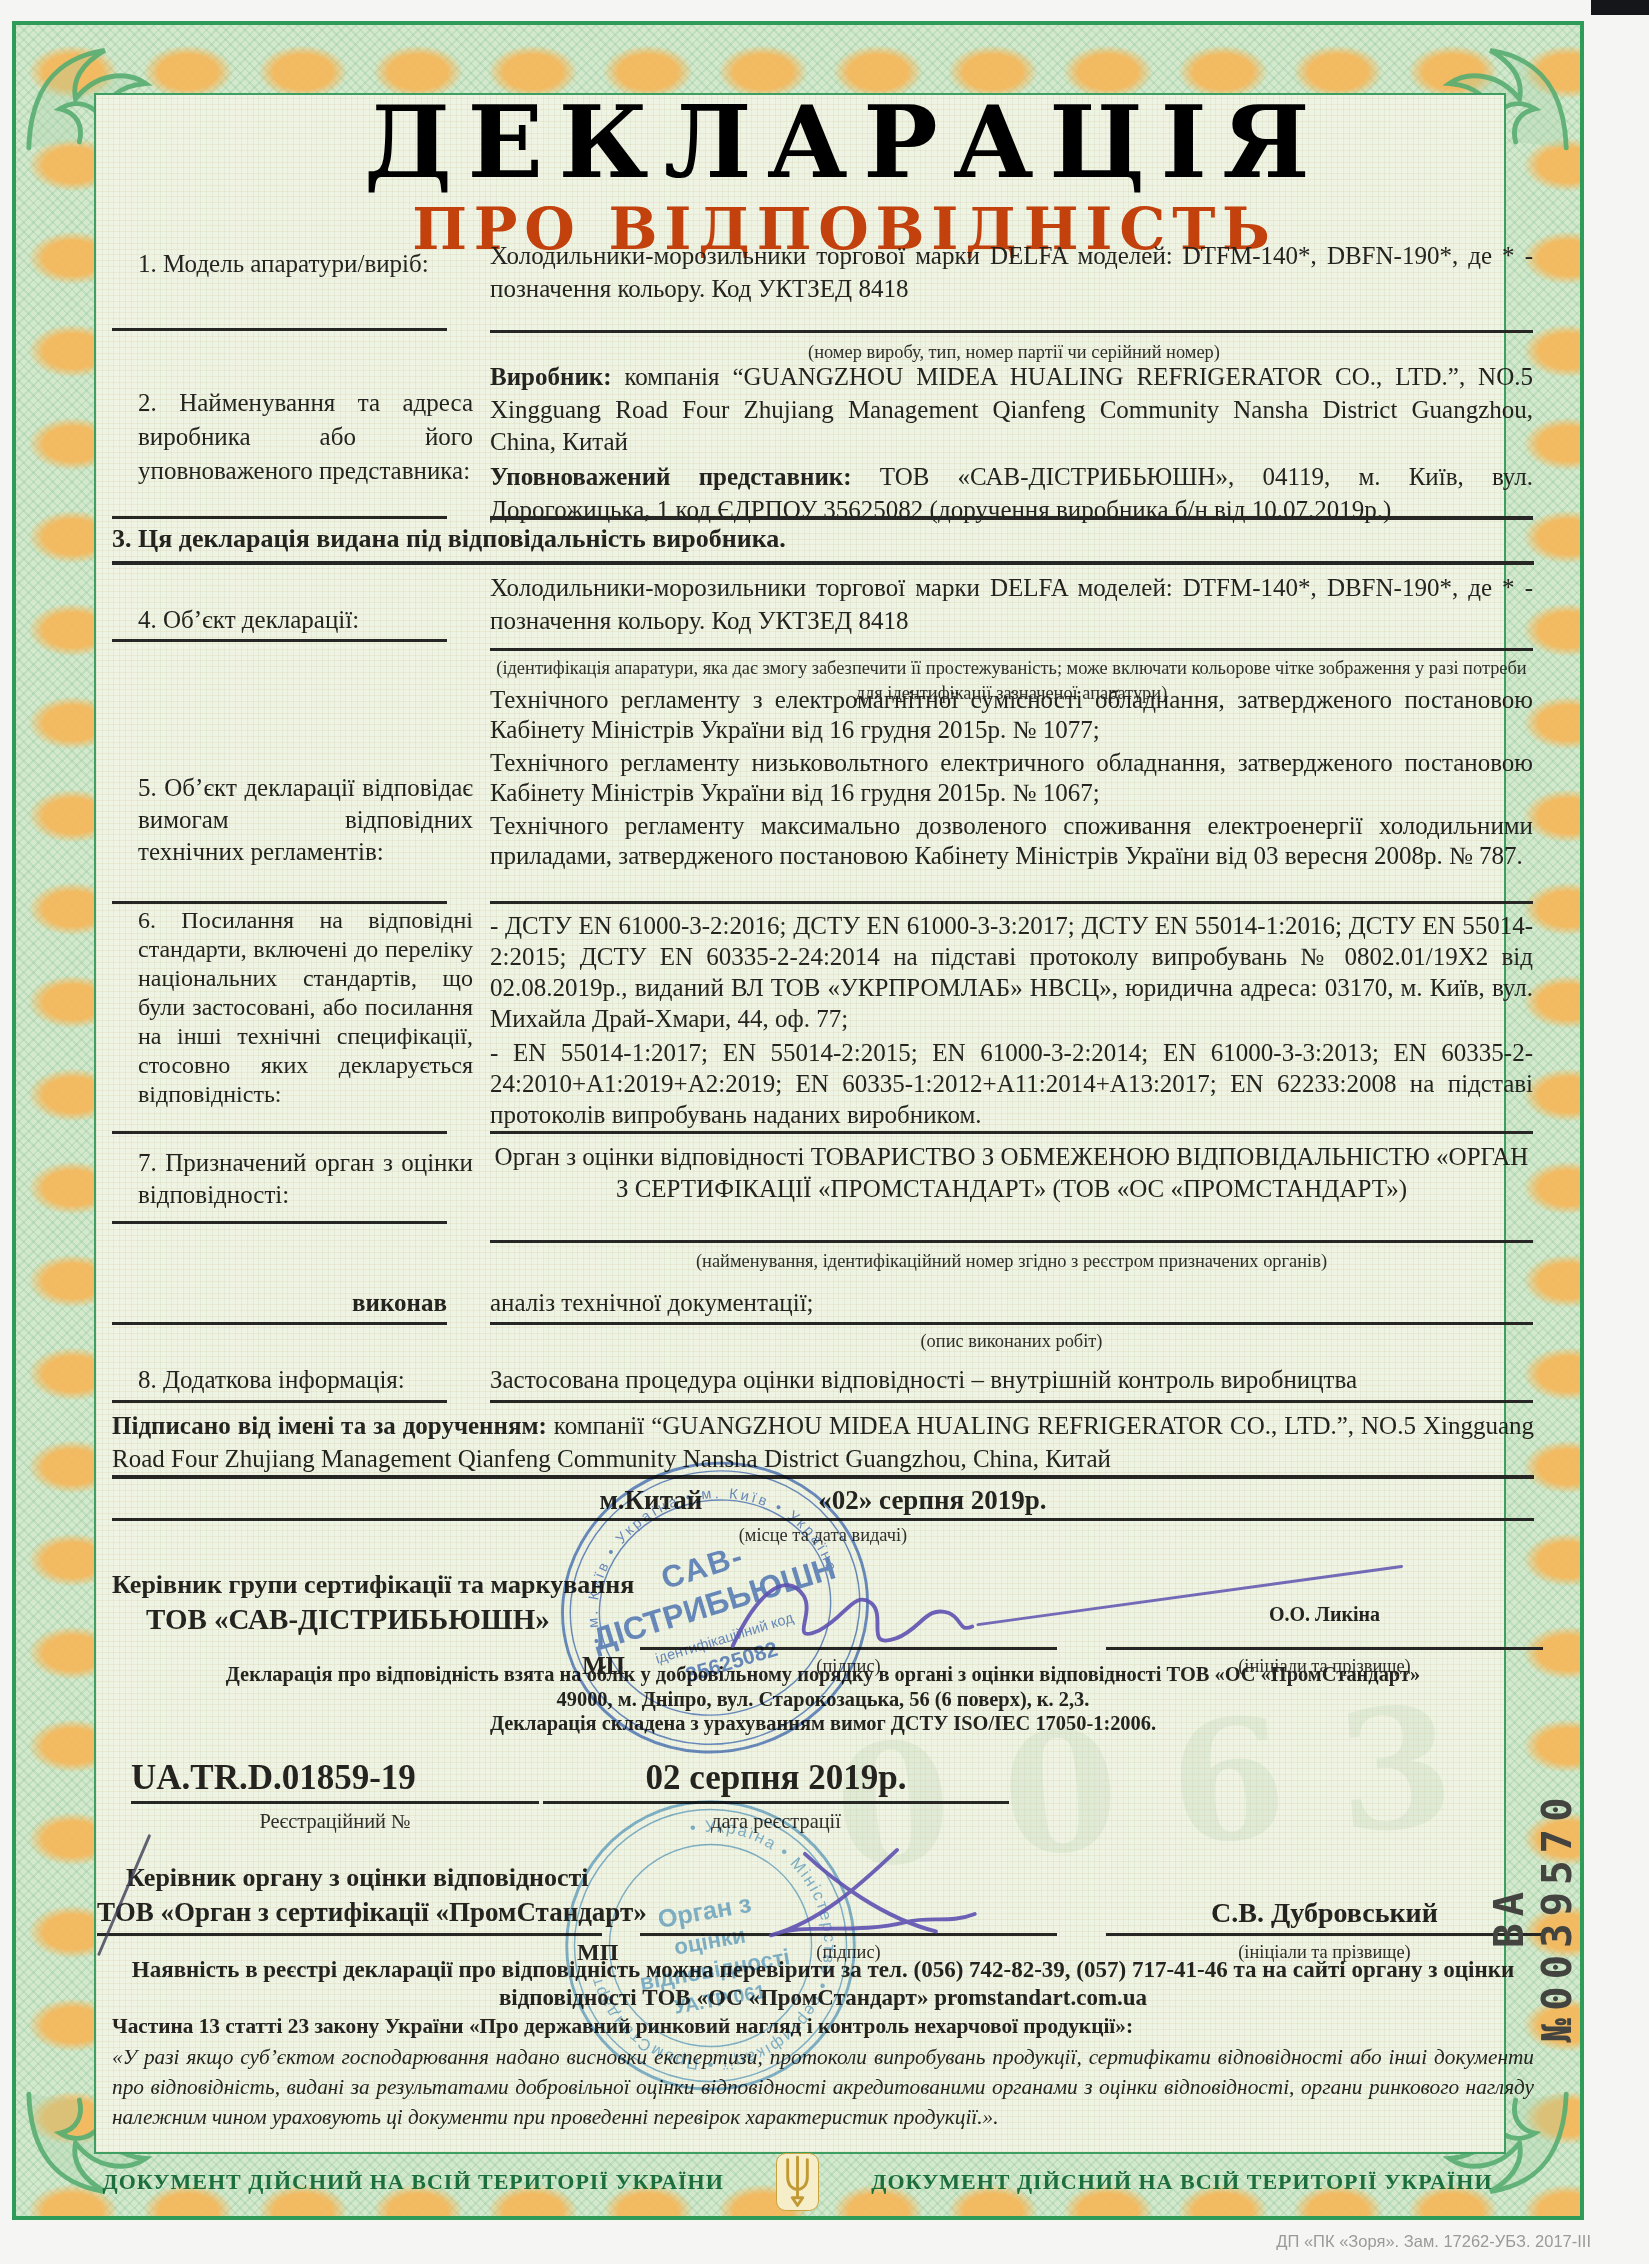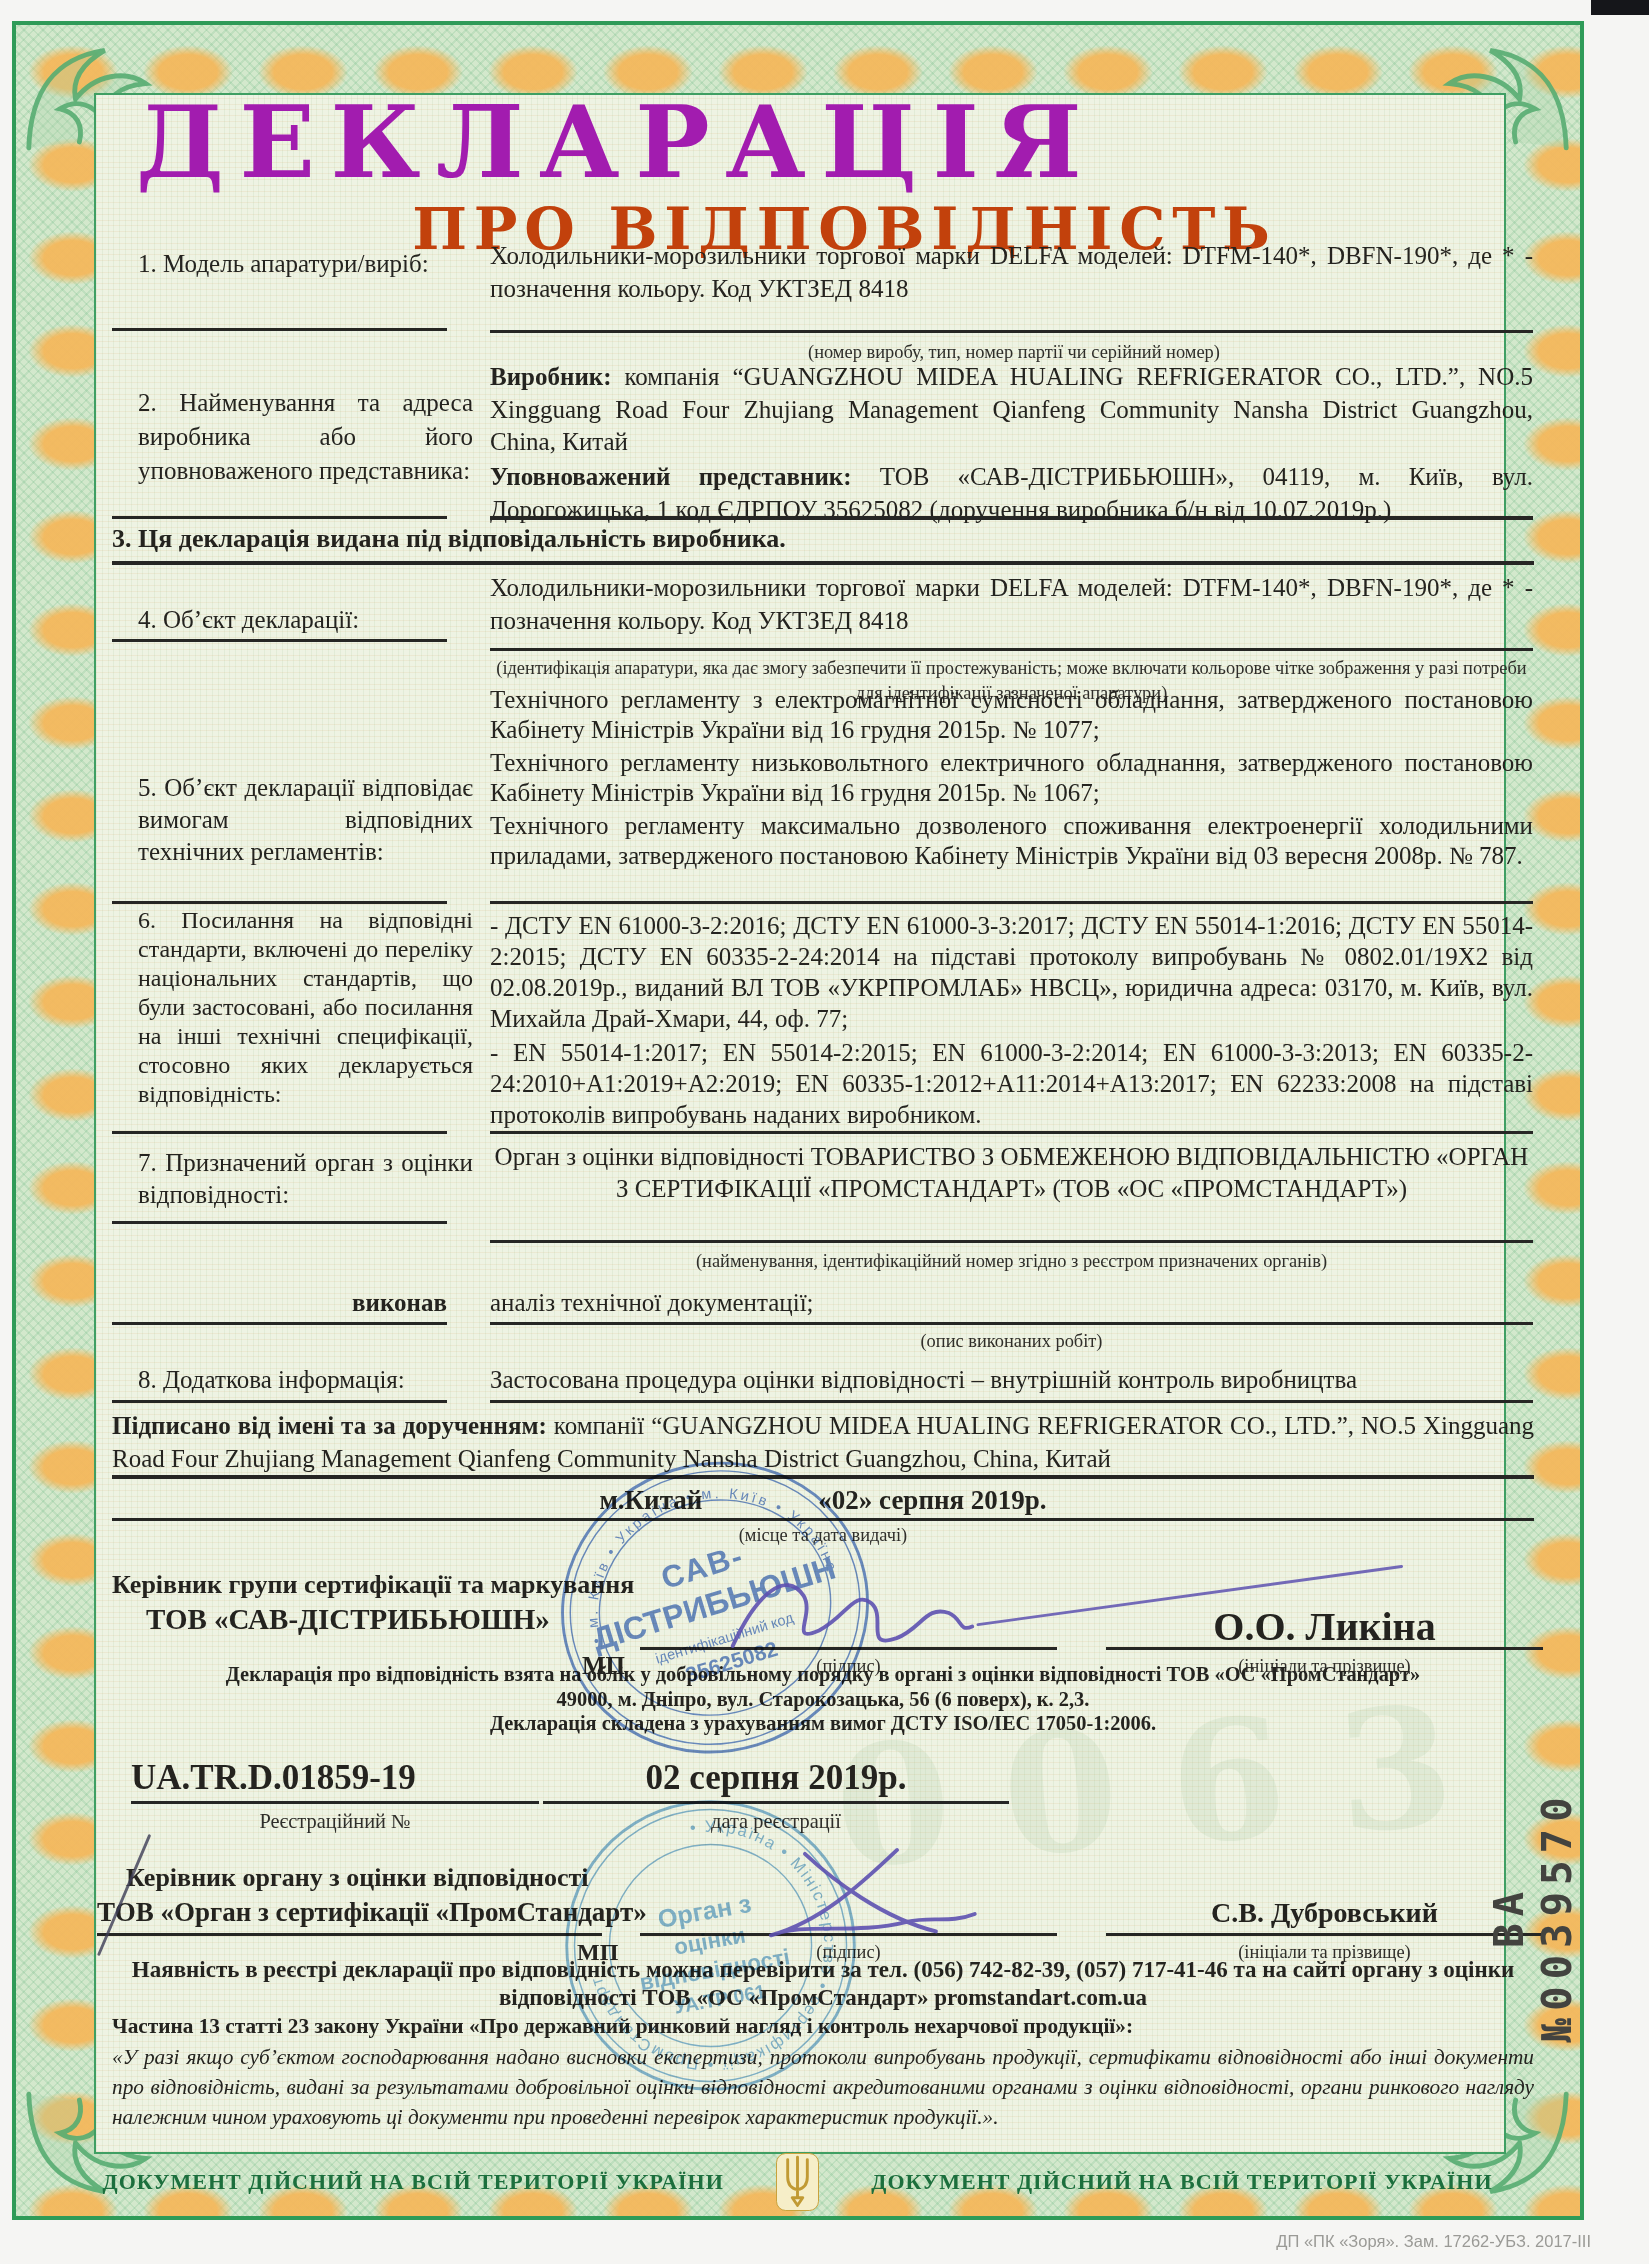--- a/index.html
+++ b/index.html
@@ -25,22 +25,22 @@
   
   .abs{position:absolute;}
   .lbl{position:absolute;left:112px;width:335px;font-weight:normal;font-size:25px;line-height:32px;text-align:justify;margin-left:26px;}
   .val{position:absolute;left:490px;width:1043px;font-size:25px;line-height:32px;text-align:justify;}
   .val p{margin:0 0 2.9px 0;}
   .cap{position:absolute;font-size:18.4px;line-height:25px;text-align:center;color:#2f2e2a;}
   .hr{position:absolute;height:2.9px;background:#262624;}
   .hr.th{height:3.9px;}
   .b{font-weight:bold;}
   .ctr{text-align:center;}
-  .t1{position:absolute;left:136px;width:1417px;top:89px;font-family:"DejaVu Serif",serif;
-      font-weight:bold;font-size:99px;line-height:107px;letter-spacing:15.5px;color:#a21caf;}
+  .t1{position:absolute;left:136px;width:1417px;top:89px;text-align:center;font-family:"DejaVu Serif",serif;
+      font-weight:bold;font-size:99px;line-height:107px;letter-spacing:15.5px;color:#000000;}
   .t2{position:absolute;left:136px;width:1417px;top:198px;text-align:center;font-family:"DejaVu Serif",serif;
       font-weight:bold;font-size:58px;line-height:62px;letter-spacing:6.8px;color:#c2410c;}
   .regnum{position:absolute;font-weight:bold;font-size:35px;}
   .small-b{font-weight:bold;font-size:20.4px;line-height:22px;text-align:center;}
   .serial{position:absolute;left:1349px;top:1892px;width:320px;height:49px;transform:rotate(-90deg);
           font-family:"DejaVu Sans Mono",monospace;font-weight:bold;font-size:41px;letter-spacing:6.8px;
           color:#43433f;text-align:center;}
   .imprint{position:absolute;left:1106px;top:2232px;width:485px;text-align:right;
            font-family:"Liberation Sans",sans-serif;font-size:16.5px;color:#9a9a96;}
   .wm{position:absolute;left:835px;top:1688px;font-family:"DejaVu Serif",serif;font-weight:bold;
@@ -151,21 +151,21 @@
 
   <div class="abs b" style="left:112px;width:1422px;top:1485px;font-size:27px;display:flex;justify-content:center;gap:116px;">
     <span>м.Китай</span>
     <span>«02» серпня 2019р.</span>
   </div>
   <div class="hr" style="left:112px;width:1422px;top:1518px;"></div>
   <div class="cap" style="left:112px;width:1422px;top:1523px;">(місце та дата видачі)</div>
 
   <div class="abs b" style="left:112px;width:582px;top:1570px;font-size:26px;">Керівник групи сертифікації та маркування</div>
   <div class="abs b" style="left:146px;width:505px;top:1603px;font-size:29px;">ТОВ «САВ-ДІСТРИБЬЮШН»</div>
-  <div class="abs b" style="left:1106px;width:437px;top:1603px;font-size:40px;text-align:center;">О.О. Ликіна</div>
+  <div class="abs b" style="left:1106px;width:437px;top:1603px;font-size:20px;text-align:center;">О.О. Ликіна</div>
   <div class="hr" style="left:640px;width:417px;top:1647px;"></div>
   <div class="hr" style="left:1106px;width:437px;top:1647px;"></div>
   <div class="abs b" style="left:582px;top:1652px;font-size:25px;">МП</div>
   <div class="cap" style="left:640px;width:417px;top:1654px;">(підпис)</div>
   <div class="cap" style="left:1106px;width:437px;top:1654px;">(ініціали та прізвище)</div>
 
   <div class="abs small-b" style="left:112px;width:1422px;top:1663px;">Декларація про відповідність взята на облік у добровільному порядку в органі з оцінки відповідності ТОВ «ОС «ПромСтандарт»</div>
   <div class="abs small-b" style="left:112px;width:1422px;top:1688px;">49000, м. Дніпро, вул. Старокозацька, 56 (6 поверх), к. 2,3.</div>
   <div class="abs small-b" style="left:112px;width:1422px;top:1712px;">Декларація складена з урахуванням вимог ДСТУ ISO/IEC 17050-1:2006.</div>
 

